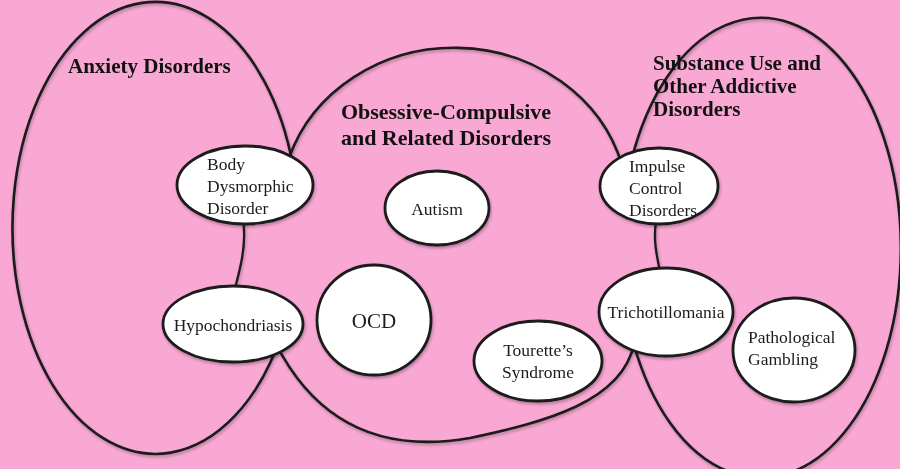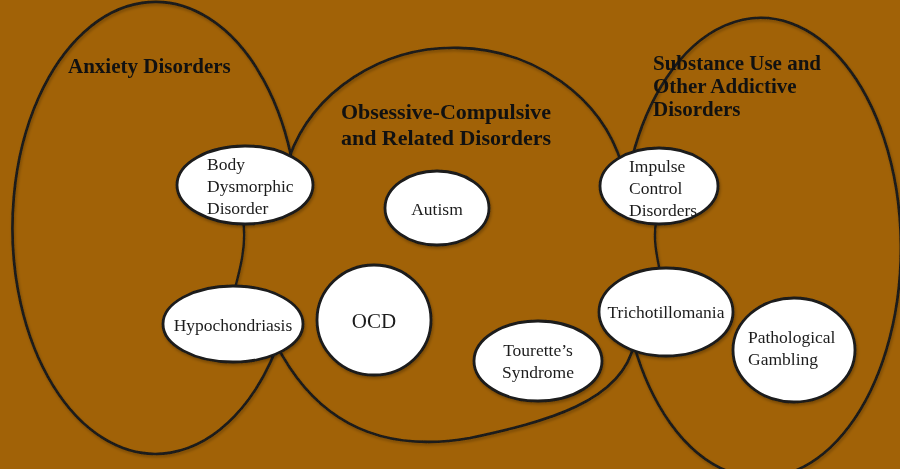--- a/index.html
+++ b/index.html
@@ -4,21 +4,21 @@
 <style>
   html, body {
     margin: 0;
     padding: 0;
     background: #ffffff;
   }
   #canvas {
     position: relative;
     width: 900px;
     height: 469px;
-    background: #a16207;
+    background: #f9a8d4;
     overflow: hidden;
     font-family: "Liberation Serif", serif;
   }
   svg { display: block; }
 
   .big-arc {
     fill: none;
     stroke: #1a1a1a;
     stroke-width: 2.6;
     stroke-linecap: round;

